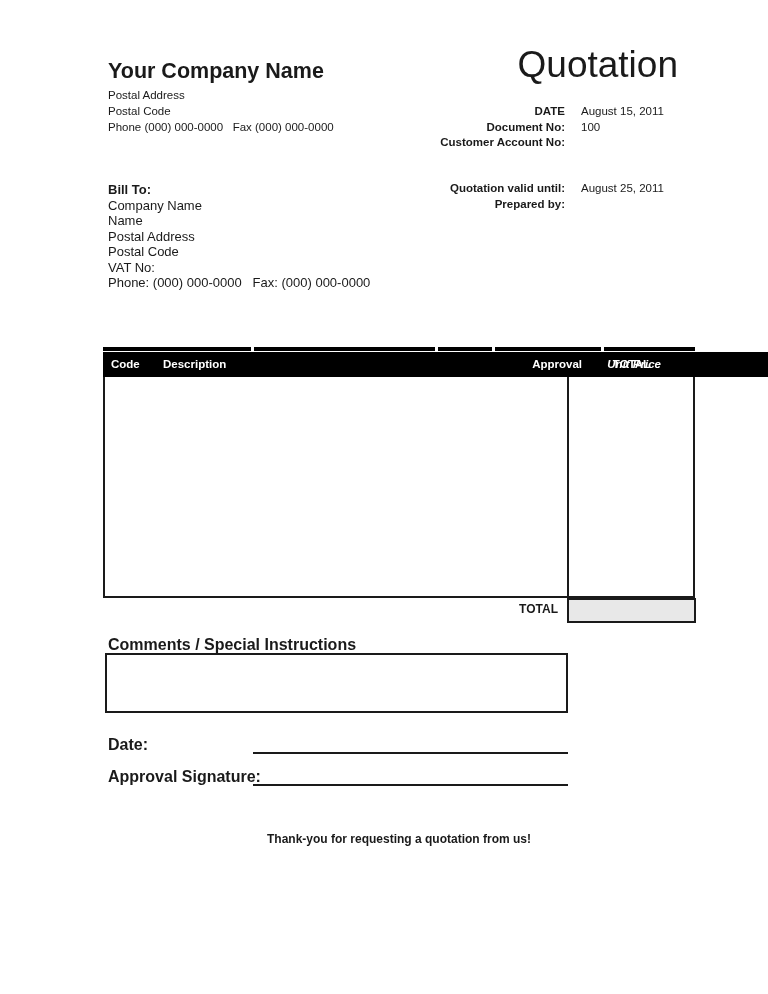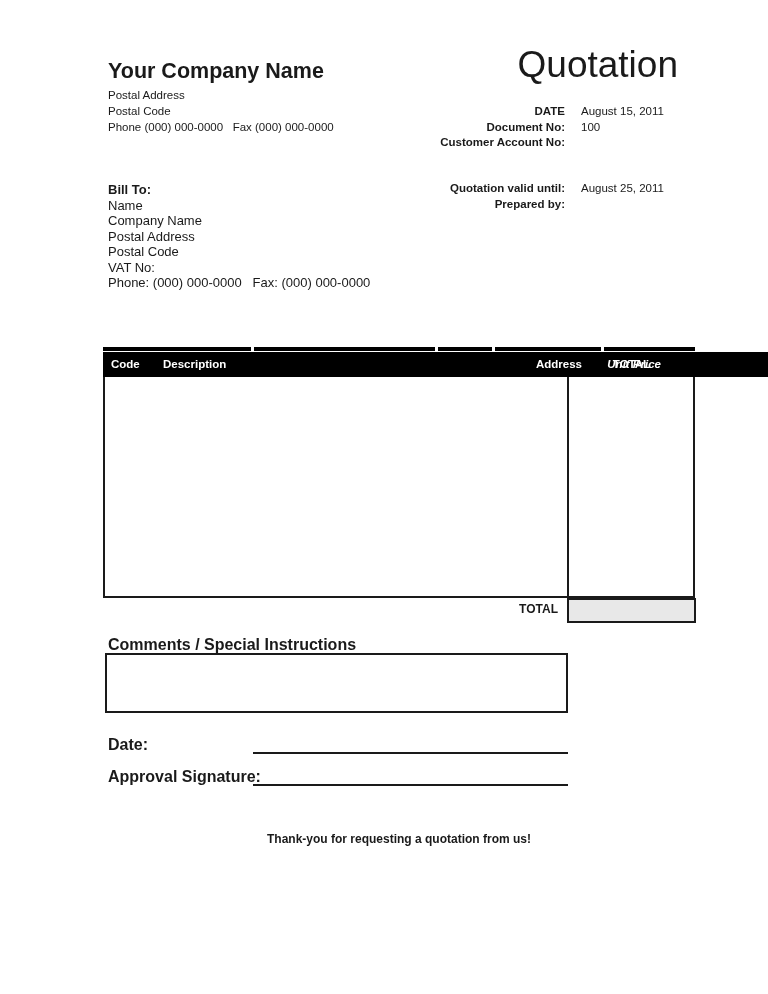--- a/index.html
+++ b/index.html
@@ -74,22 +74,22 @@
     <span class="meta-label">Document No:</span>
     <span class="meta-value">100</span>
   </div>
   <div class="abs meta-row" style="top:136px">
     <span class="meta-label">Customer Account No:</span>
     <span class="meta-value"></span>
   </div>
 
   <div class="abs billto-block">
     <div class="b">Bill To:</div>
+    <div>Company Name</div>
     <div>Name</div>
-    <div>Company Name</div>
     <div>Postal Address</div>
     <div>Postal Code</div>
     <div>VAT No:</div>
     <div class="pre">Phone: (000) 000-0000   Fax: (000) 000-0000</div>
   </div>
 
   <div class="abs meta-row" style="top:182px">
     <span class="meta-label">Quotation valid until:</span>
     <span class="meta-value">August 25, 2011</span>
   </div>
@@ -100,21 +100,21 @@
 
   <div class="strip-seg" style="left:90px;width:148px"></div>
   <div class="strip-seg" style="left:241px;width:181px"></div>
   <div class="strip-seg" style="left:425px;width:54px"></div>
   <div class="strip-seg" style="left:482px;width:106px"></div>
   <div class="strip-seg" style="left:591px;width:91px"></div>
 
   <div class="abs tbl-header">
     <span class="th-code">Code</span>
     <span class="th-desc">Description</span>
-    <span class="th-qty">Address</span>
+    <span class="th-qty">Approval</span>
     <span class="th-price">Unit Price</span>
     <span class="th-total">TOTAL</span>
   </div>
 
   <div class="abs tbl-body"></div>
   <div class="abs tbl-divider"></div>
 
   <div class="abs total-label">TOTAL</div>
   <div class="abs total-box"></div>
 

